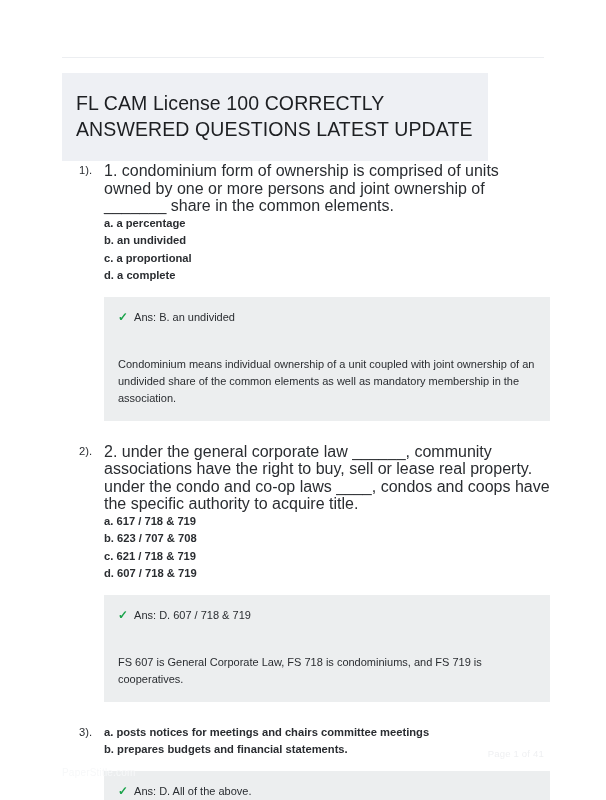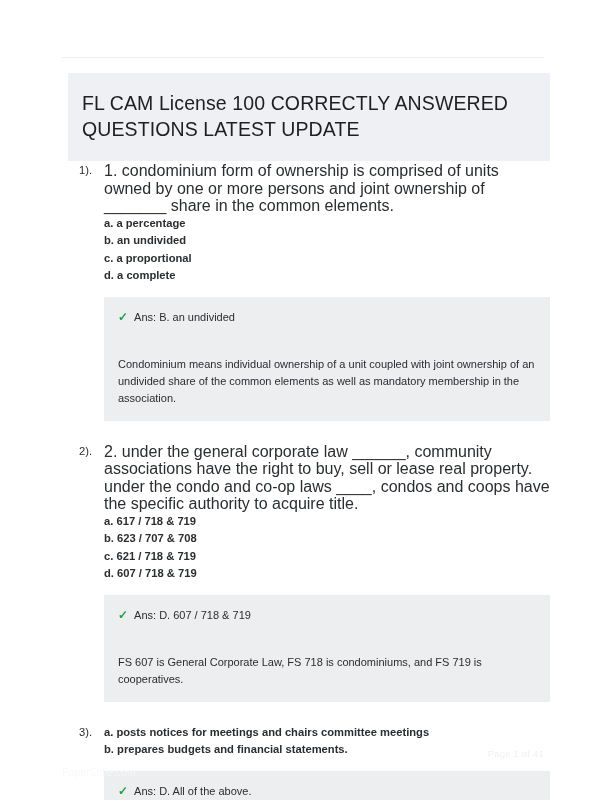--- a/index.html
+++ b/index.html
@@ -26,23 +26,23 @@
     position: absolute;
     left: 62px;
     top: 57px;
     width: 482px;
     height: 1px;
     background: #eceef1;
   }
 
   .title-banner {
     position: absolute;
-    left: 68px;
+    left: 62px;
     top: 73px;
-    width: 482px;
+    width: 426px;
     background: #eef0f4;
     padding: 17px 14px 19px 14px;
     box-sizing: border-box;
   }
   .title-text {
     font-size: 19.5px;
     line-height: 26px;
     color: #1d1f22;
     font-weight: 400;
     letter-spacing: 0.1px;

